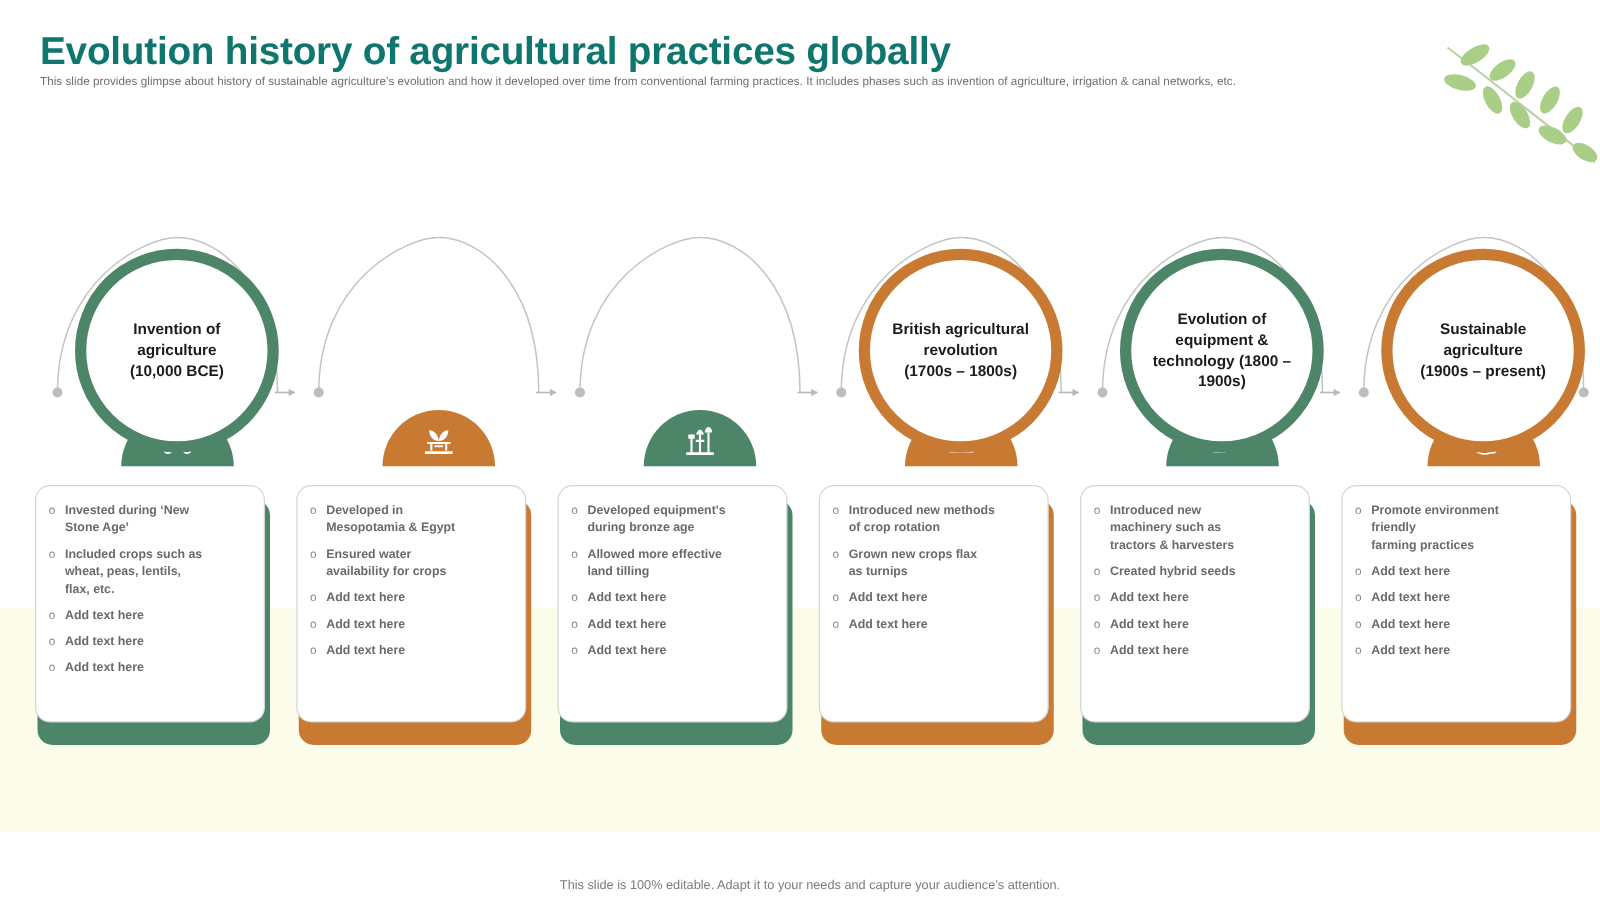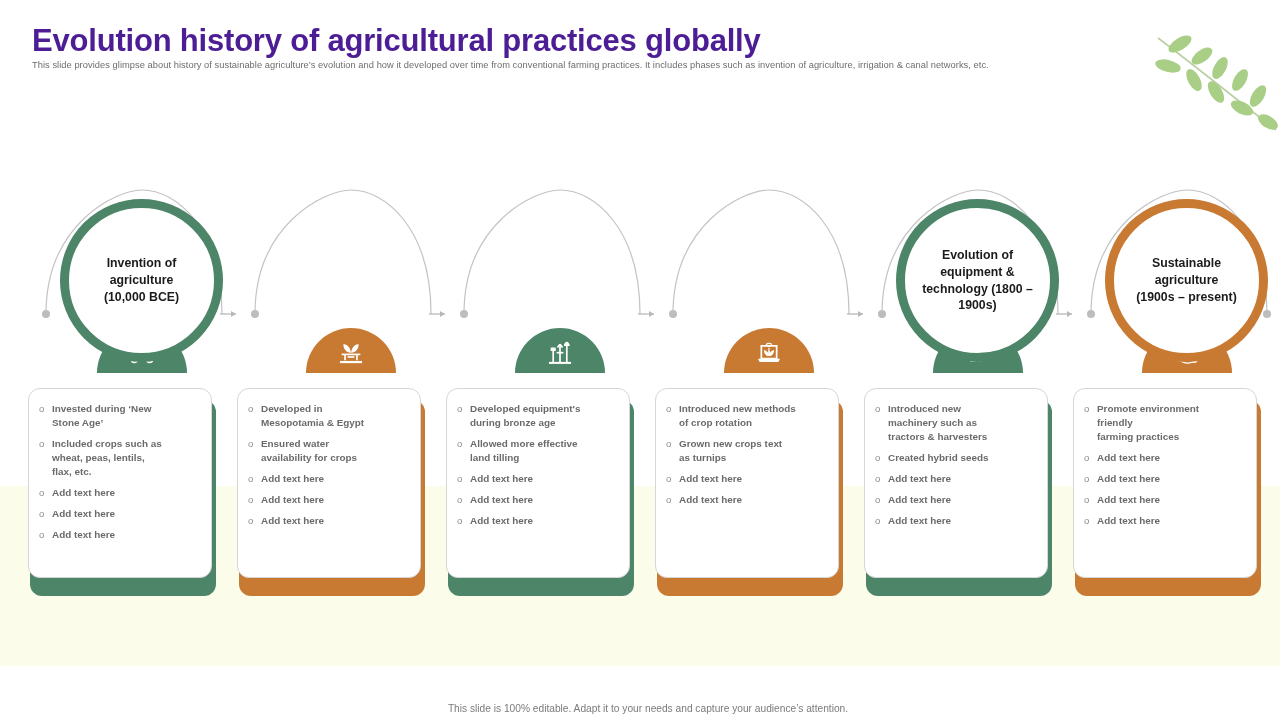--- a/index.html
+++ b/index.html
@@ -25,21 +25,21 @@
     top: 486px; height: 180px;
     background: #fbfce9;
     z-index: 0;
   }
 
   
   .header { position: absolute; left: 32px; top: 24px; width: 1120px; z-index: 5; }
   .title {
     font-size: 31px;
     font-weight: bold;
-    color: #4c1d95;
+    color: #0f766e;
     letter-spacing: -0.2px;
     line-height: 1.1;
     white-space: nowrap;
   }
   .subtitle {
     margin-top: 1px;
     font-size: 9.3px;
     color: #6d6d6d;
     line-height: 1.35;
     white-space: nowrap;
@@ -357,20 +357,25 @@
       </div>
       <div class="step orange">
     <div class="arc-layer">
       <svg width="220" height="180" viewBox="0 0 220 180" style="position:absolute;left:0;top:0;overflow:visible">
       <path d="M22 126 C22 36 92 2 118 2 C152 2 198 40 198 126" stroke="#b8b8b8" stroke-width="1.2" fill="none" opacity="0.85"></path>
       <circle cx="22" cy="126" r="4" fill="#bdbdbd"></circle>
       <path d="M196 126 h16" stroke="#b8b8b8" stroke-width="1.3" fill="none"></path>
        <path d="M212 126 l-5 -3 v6 z" fill="#b8b8b8"></path>
     </svg>
     </div>
+    <div class="ring">
+      <div class="ring-label">British agricultural
+revolution
+(1700s – 1800s)</div>
+    </div>
     <div class="dome">
       <span class="dome-icon"><svg viewBox="0 0 40 40" fill="none" stroke="#fff" stroke-width="2">
       <path d="M11 14h18v15H11z"></path>
       <path d="M7 29h26l-2 4H9z" fill="#fff" stroke="none"></path>
       <path d="M20 26c-4 0-6-4-6-7 3 0 6 3 6 7Z" fill="#fff" stroke="none"></path>
       <path d="M20 26c4 0 6-4 6-7-3 0-6 3-6 7Z" fill="#fff" stroke="none"></path>
       <path d="M20 26v-7"></path>
       <path d="M16.5 12.5a5 5 0 017 0M18.6 15a2.2 2.2 0 012.8 0" stroke-width="1.6"></path>
       <circle cx="20" cy="17.6" r="1" fill="#fff" stroke="none"></circle>
     </svg></span>
@@ -379,21 +384,21 @@
       <div class="card-shadow"></div>
       <div class="card">
         <ul class="bullets">
       <li class="bullet">
         <span class="bullet-marker">o</span>
         <span class="bullet-text">Introduced new methods
 of crop rotation</span>
       </li>
       <li class="bullet">
         <span class="bullet-marker">o</span>
-        <span class="bullet-text">Grown new crops text
+        <span class="bullet-text">Grown new crops flax
 as turnips</span>
       </li>
       <li class="bullet">
         <span class="bullet-marker">o</span>
         <span class="bullet-text">Add text here</span>
       </li>
       <li class="bullet">
         <span class="bullet-marker">o</span>
         <span class="bullet-text">Add text here</span>
       </li>

